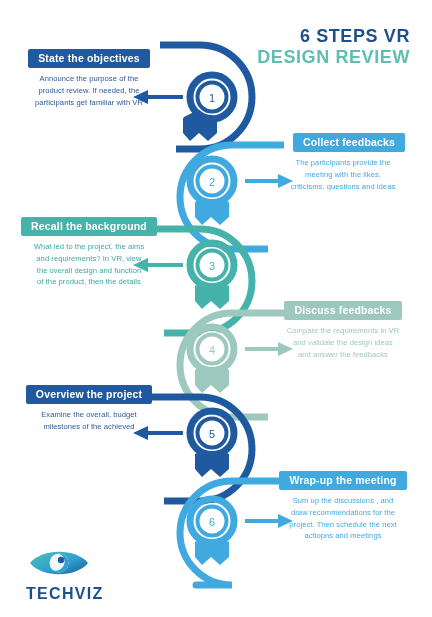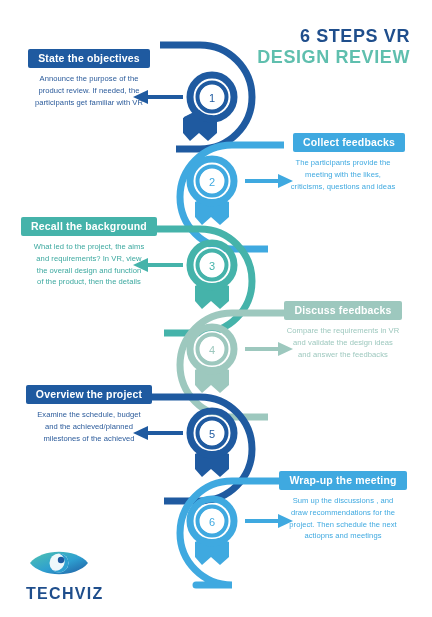--- a/index.html
+++ b/index.html
@@ -208,22 +208,21 @@
     <div class="body" style="color:#9DC8BE;">
       <span>Compare the requirements in VR</span>
       <span>and validate the design ideas</span>
       <span>and answer the feedbacks</span>
     </div>
   </div>
 
   <div class="block left" style="top:384px;">
     <div class="label" style="background:#1F5AA0;">Overview the project</div>
     <div class="body" style="color:#2A5A9A;">
-      <span>Examine the schedule, budget</span>
-      <span>and the achieved/planned</span>
+      <span>Examine the overall, budget</span>
       <span>milestones of the achieved</span>
     </div>
   </div>
 
   <div class="block right" style="top:470px;">
     <div class="label" style="background:#3FA9E0;text-align:center;">Wrap-up the meeting</div>
     <div class="body" style="color:#3FA9E0;">
       <span>Sum up the discussions , and</span>
       <span>draw recommendations for the</span>
       <span>project. Then schedule the next</span>

